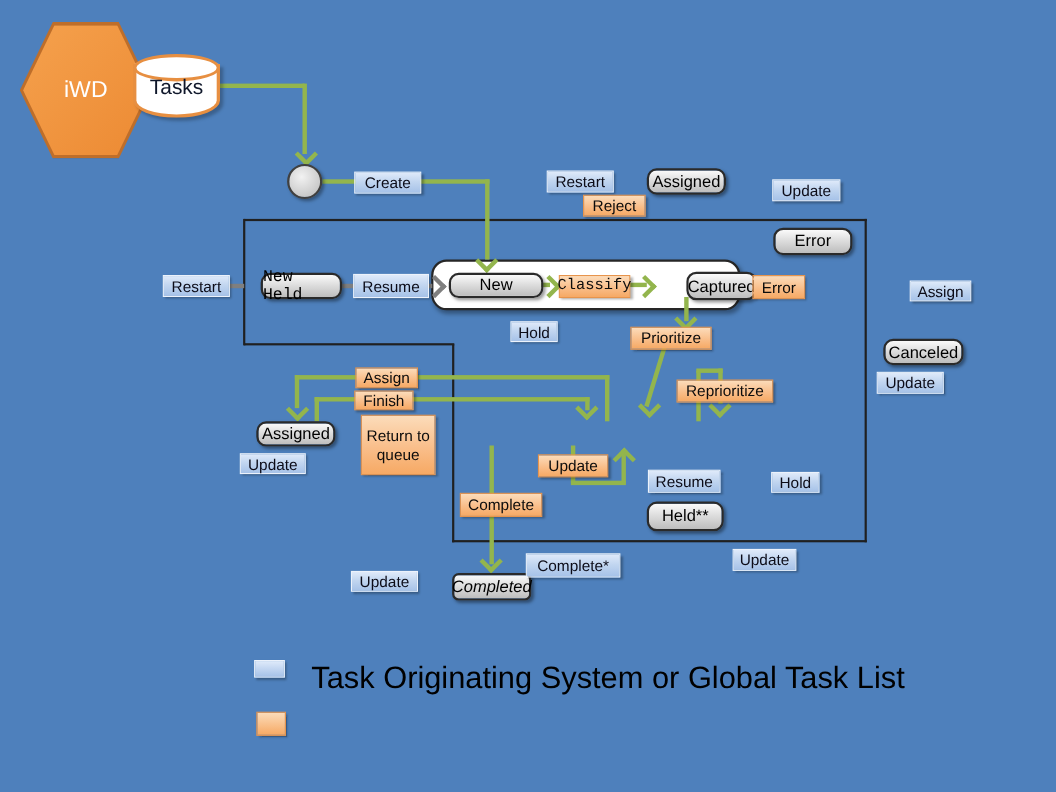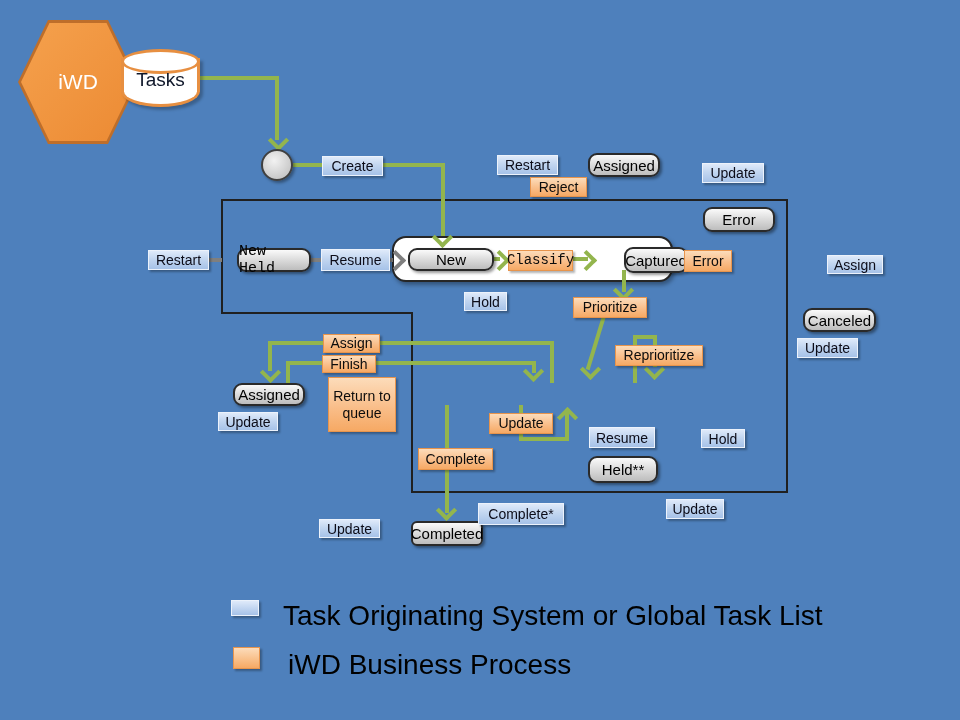--- a/index.html
+++ b/index.html
@@ -140,21 +140,21 @@
     </div>
   <div class="node" style="left:703px;top:207px;width:72px;height:25px;">
       <span>Error</span>
     </div>
   <div class="node" style="left:233px;top:383px;width:72px;height:23px;">
       <span>Assigned</span>
     </div>
   <div class="node" style="left:588px;top:456px;width:70px;height:27px;">
       <span>Held**</span>
     </div>
-  <div class="node" style="left:411px;top:521px;width:72px;height:25px;border-radius:6px;">
+  <div class="node" style="left:411px;top:521px;width:72px;height:25px;border-radius:6px;font-style:italic;">
       <span>Completed</span>
     </div>
   <div class="node" style="left:803px;top:308px;width:73px;height:24px;">
       <span>Canceled</span>
     </div>
 
   <div class="blabel" style="left:322px;top:156px;width:61px;height:20px;">
       <span>Create</span>
     </div>
   <div class="blabel" style="left:497px;top:155px;width:61px;height:20px;">
@@ -233,15 +233,14 @@
         <span>iWD</span>
       </div>
   </div>
   <div class="cyl-body"></div>
   <div class="cyl-top"></div>
   <div class="cyl-label">Tasks</div>
 
   <div class="swatch-blue"></div>
   <div class="legend-text" style="left:283px;top:600px;">Task Originating System or Global Task List</div>
   <div class="swatch-orange"></div>
-  <div class="legend-text" style="left:288px;top:649px;">iWD Business Process</div>
 
 </div>
 
 </body></html>

